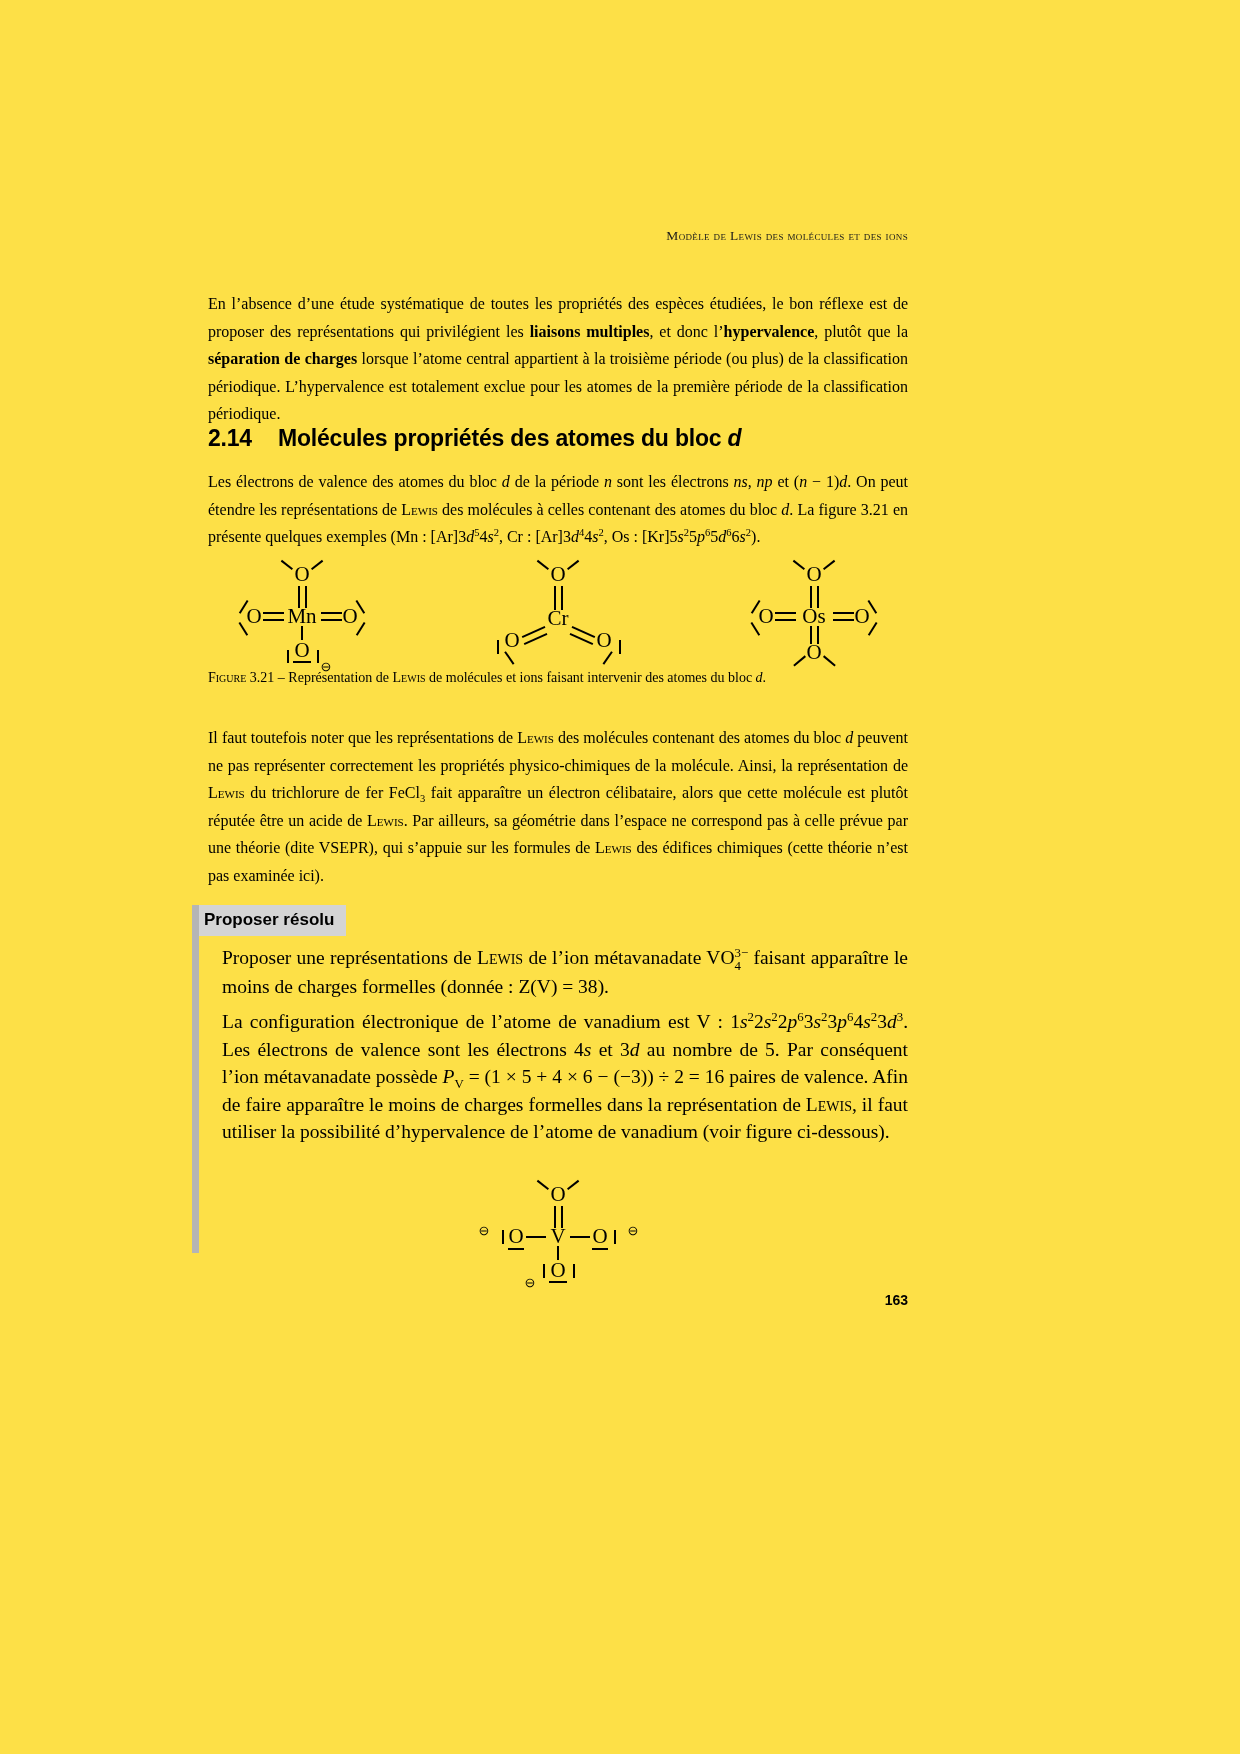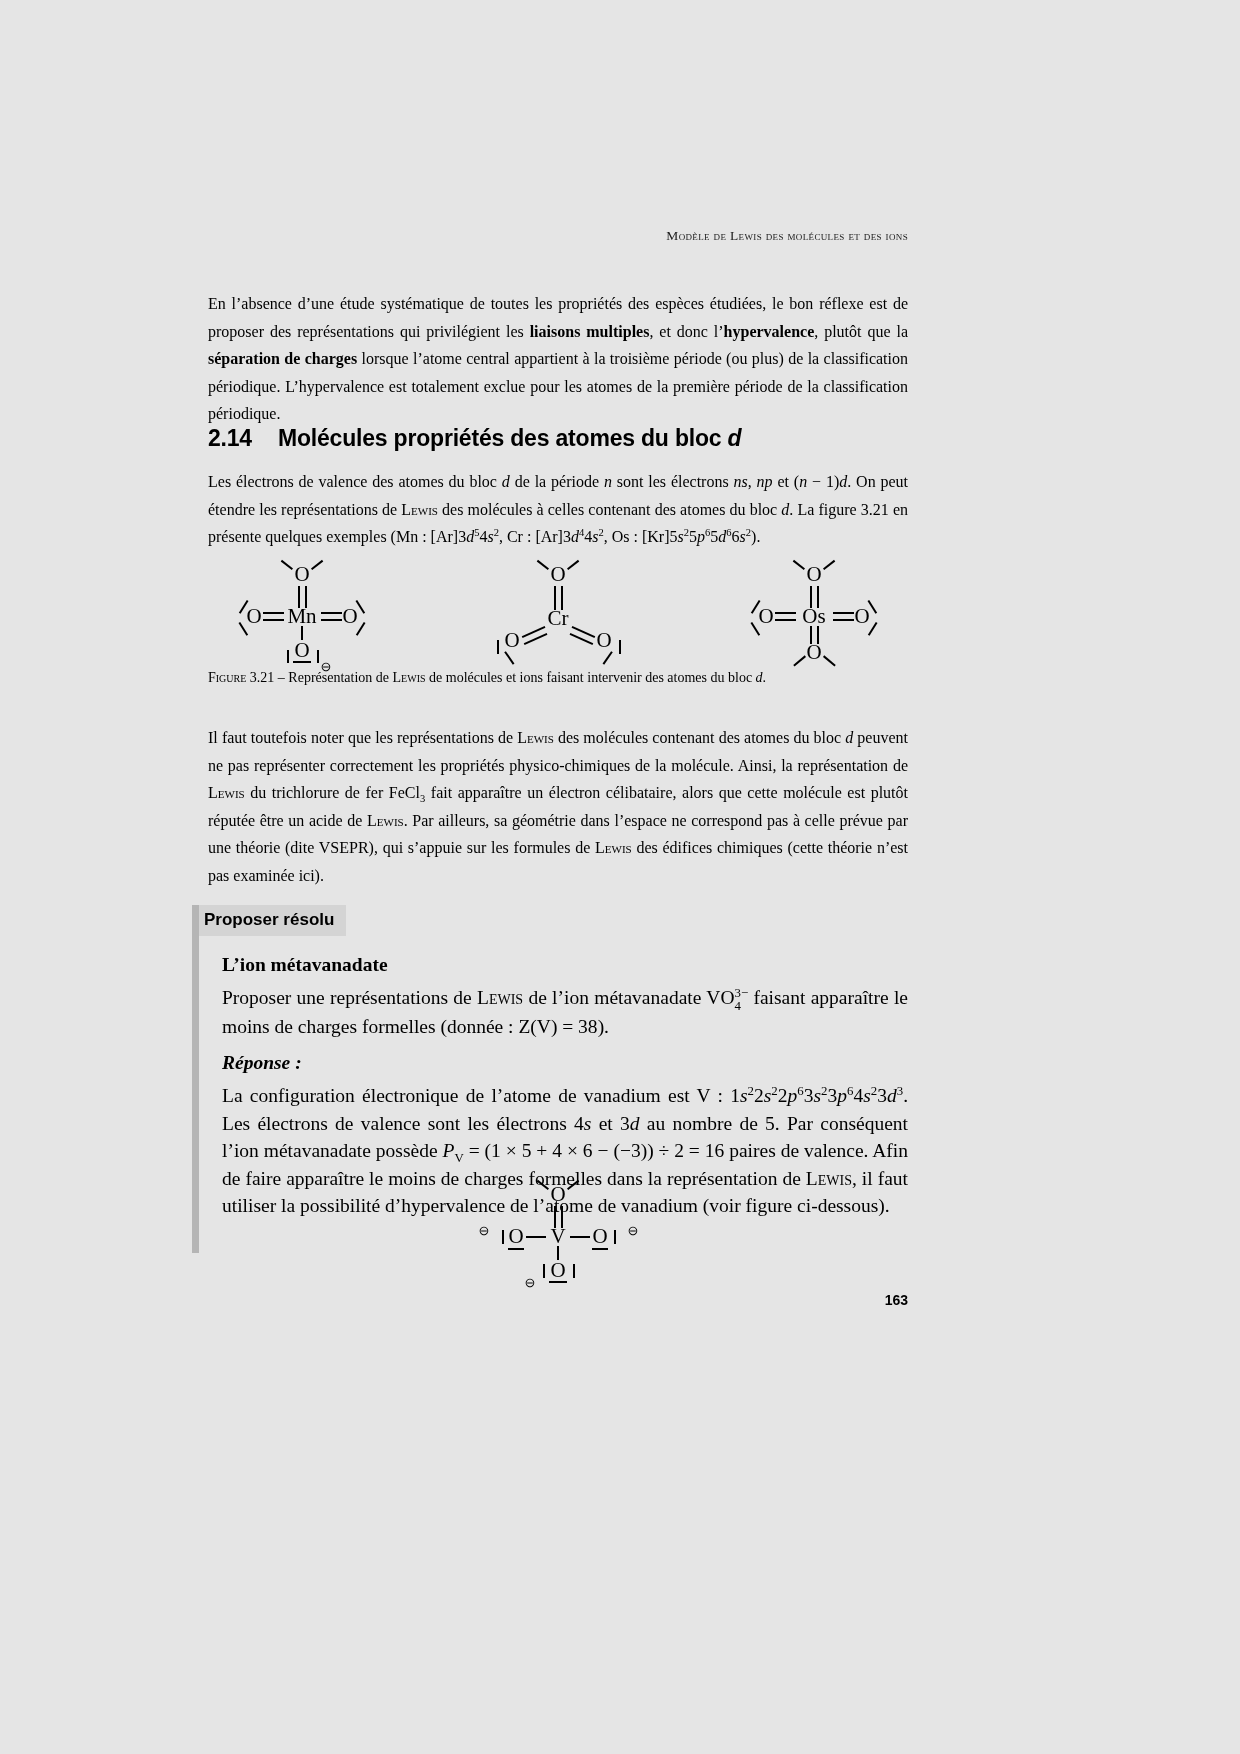--- a/index.html
+++ b/index.html
@@ -4,21 +4,21 @@
 <style>
   html, body {
     margin: 0;
     padding: 0;
     background: #ffffff;
   }
   .page {
     position: relative;
     width: 1240px;
     height: 1754px;
-    background: #e5e5e5;
+    background: #fde047;
     font-family: "Liberation Serif", serif;
     color: #000000;
     overflow: hidden;
   }
   .content {
     position: absolute;
     left: 208px;
     top: 0;
     width: 700px;
   }
@@ -294,25 +294,23 @@
     </div>
 
     <div class="fig-caption"><span class="sc">Figure</span><span> 3.21</span><span> – Représentation de </span><span class="sc">Lewis</span><span> de molécules et ions faisant intervenir des atomes du bloc </span><i>d</i><span>.</span></div>
 
     <p class="body para-3">Il faut toutefois noter que les représentations de <span class="sc">Lewis</span> des molécules contenant des atomes du bloc <i>d</i> peuvent ne pas représenter correctement les propriétés physico-chimiques de la molécule. Ainsi, la représentation de <span class="sc">Lewis</span> du trichlorure de fer FeCl<sub>3</sub> fait apparaître un électron célibataire, alors que cette molécule est plutôt réputée être un acide de <span class="sc">Lewis</span>. Par ailleurs, sa géométrie dans l’espace ne correspond pas à celle prévue par une théorie (dite VSEPR), qui s’appuie sur les formules de <span class="sc">Lewis</span> des édifices chimiques (cette théorie n’est pas examinée ici).</p>
 
     <div class="exercise">
       <div class="ex-bar"></div>
       <div class="ex-tab">Proposer résolu</div>
 
-      <div class="ex-title">L’ion métavanadate</div>
 
       <div class="ex-body"><span>Proposer une représentations de </span><span class="sc">Lewis</span><span> de l’ion métavanadate VO</span><span class="frac-sup"><span>3−</span><span>4</span></span><span> faisant apparaître le moins de charges formelles (donnée : </span><span>Z(V) = 38</span><span>).</span></div>
 
-      <div class="ex-reponse">Réponse :</div>
 
       <div class="ex-body"><span>La configuration électronique de l’atome de vanadium est V : 1</span><i>s</i><sup>2</sup><span>2</span><i>s</i><sup>2</sup><span>2</span><i>p</i><sup>6</sup><span>3</span><i>s</i><sup>2</sup><span>3</span><i>p</i><sup>6</sup><span>4</span><i>s</i><sup>2</sup><span>3</span><i>d</i><sup>3</sup><span>. Les électrons de valence sont les électrons 4</span><i>s</i><span> et 3</span><i>d</i><span> au nombre de 5. Par conséquent l’ion métavanadate possède </span><i>P</i><sub>V</sub><span> = (1 × 5 + 4 × 6 − (−3)) ÷ 2 = 16</span><span> paires de valence. Afin de faire apparaître le moins de charges formelles dans la représentation de </span><span class="sc">Lewis</span><span>, il faut utiliser la possibilité d’hypervalence de l’atome de vanadium (voir figure ci-dessous).</span></div>
     </div>
 
     <div class="final-mol">
       <div class="mol" style="margin:0 auto; width:200px; height:100px;">
 
         <span class="at" style="left:100px; top:14px;">O</span>
         <div class="lp" style="left:78px; top:4px; width:14px; transform:rotate(38deg);"></div>
         <div class="lp" style="left:108px; top:4px; width:14px; transform:rotate(-38deg);"></div>

